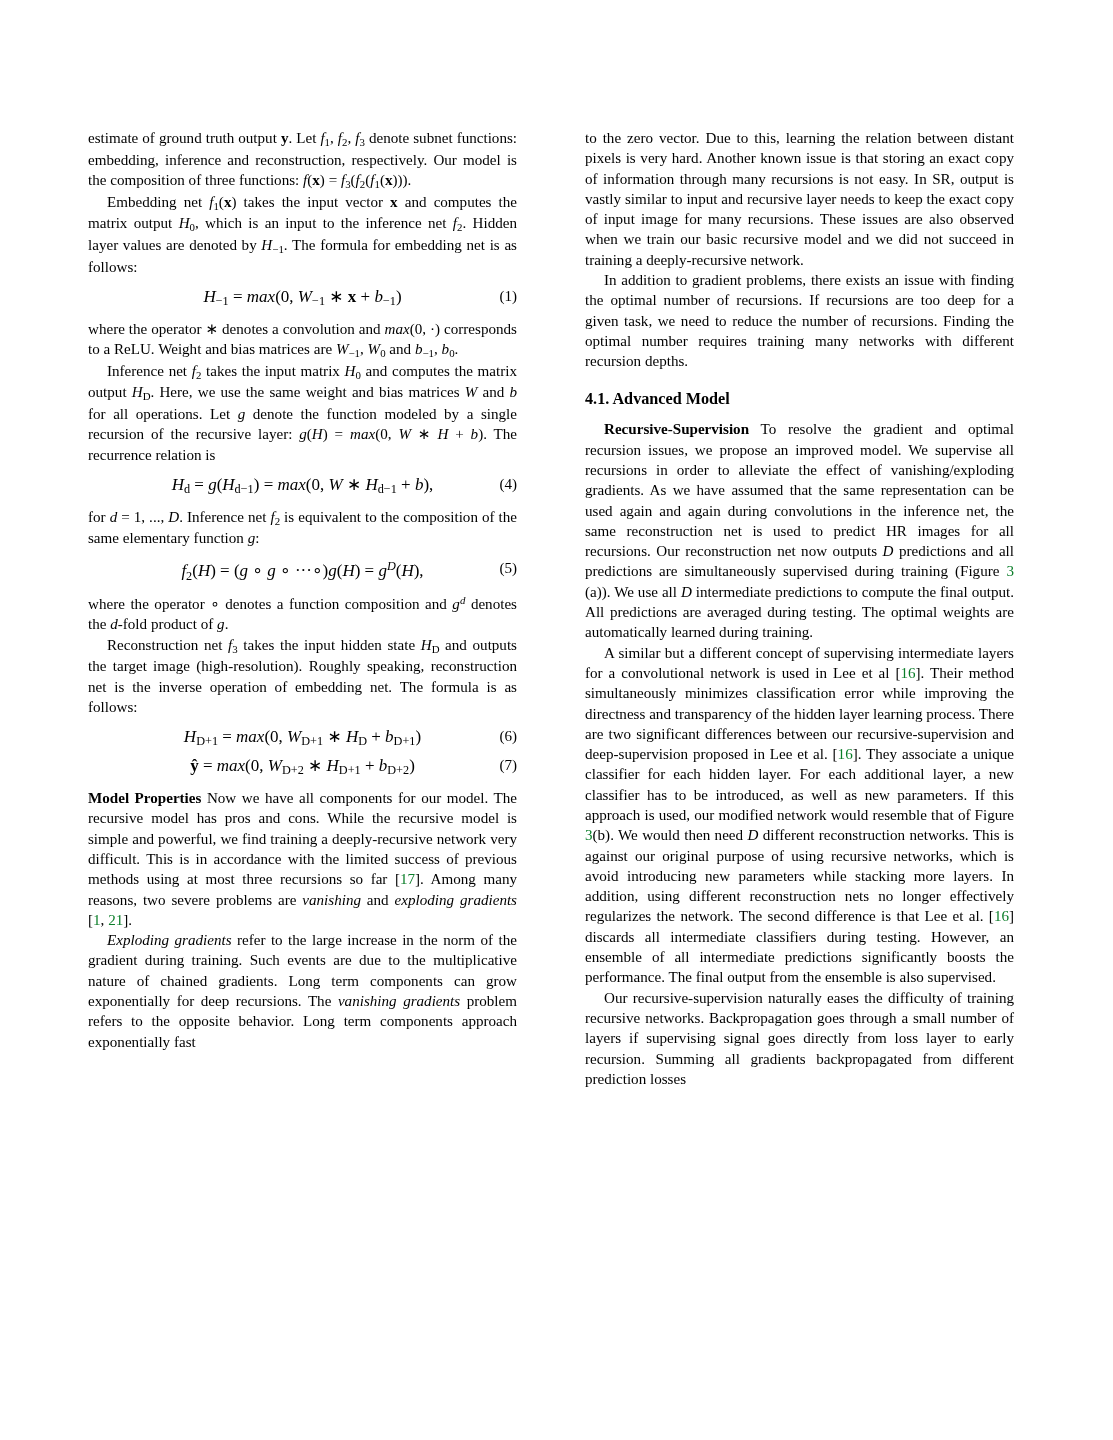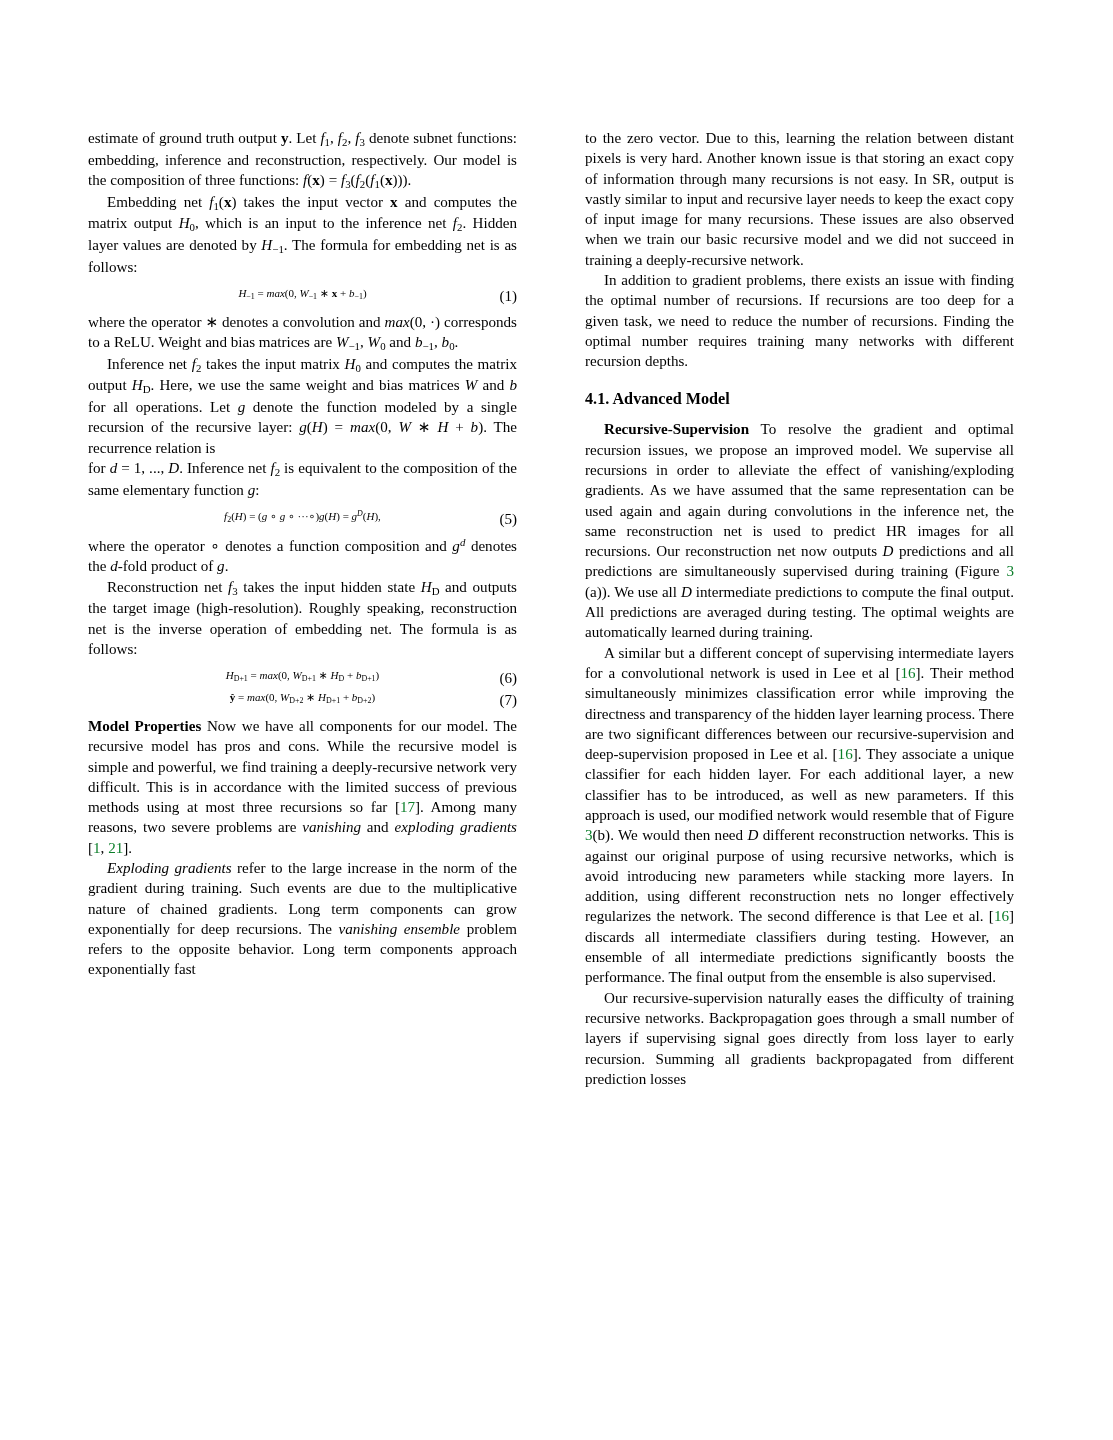--- a/index.html
+++ b/index.html
@@ -46,21 +46,21 @@
   }
   .eq-row {
     display: flex;
     align-items: baseline;
     justify-content: center;
     position: relative;
     margin: 5px 0;
   }
   .eq-body {
     text-align: right;
-    font-size: 11px;
+    font-size: 17px;
   }
   .eq-num {
     position: absolute;
     right: 0;
     font-size: 15.1px;
   }
   .sec-head {
     font-weight: bold;
     font-size: 16.2px;
     margin: 17px 0 9px 0;
@@ -121,20 +121,26 @@
       </div>
 
       <p>
         where the operator ∗ denotes a convolution and <span class="math">max</span>(0, ·) corresponds to a ReLU. Weight and bias matrices are <span class="math">W</span><sub>−1</sub>, <span class="math">W</span><sub>0</sub> and <span class="math">b</span><sub>−1</sub>, <span class="math">b</span><sub>0</sub>.
       </p>
 
       <p class="indent">
         Inference net <span class="math">f</span><sub>2</sub> takes the input matrix <span class="math">H</span><sub>0</sub> and computes the matrix output <span class="math">H<sub>D</sub></span>. Here, we use the same weight and bias matrices <span class="math">W</span> and <span class="math">b</span> for all operations. Let <span class="math">g</span> denote the function modeled by a single recursion of the recursive layer: <span class="math">g</span>(<span class="math">H</span>) = <span class="math">max</span>(0, <span class="math">W</span> ∗ <span class="math">H</span> + <span class="math">b</span>). The recurrence relation is
       </p>
 
+      <div class="eq-block">
+        <div class="eq-row">
+          <span class="eq-body"><span class="math">H<sub>d</sub></span> = <span class="math">g</span>(<span class="math">H<sub>d−1</sub></span>) = <span class="math">max</span>(0, <span class="math">W</span> ∗ <span class="math">H<sub>d−1</sub></span> + <span class="math">b</span>),</span>
+          <span class="eq-num">(4)</span>
+        </div>
+      </div>
 
       <p>
         for <span class="math">d</span> = 1, ..., <span class="math">D</span>. Inference net <span class="math">f</span><sub>2</sub> is equivalent to the composition of the same elementary function <span class="math">g</span>:
       </p>
 
       <div class="eq-block">
         <div class="eq-row">
           <span class="eq-body"><span class="math">f</span><sub>2</sub>(<span class="math">H</span>) = (<span class="math">g</span> ∘ <span class="math">g</span> ∘ ···∘)<span class="math">g</span>(<span class="math">H</span>) = <span class="math">g</span><sup><span class="math">D</span></sup>(<span class="math">H</span>),</span>
           <span class="eq-num">(5)</span>
         </div>
@@ -157,21 +163,21 @@
           <span class="eq-body"><span class="bold-up">ŷ</span> = <span class="math">max</span>(0, <span class="math">W<sub>D+2</sub></span> ∗ <span class="math">H<sub>D+1</sub></span> + <span class="math">b<sub>D+2</sub></span>)</span>
           <span class="eq-num">(7)</span>
         </div>
       </div>
 
       <p class="gap-top">
         <span class="run-in">Model Properties</span> Now we have all components for our model. The recursive model has pros and cons. While the recursive model is simple and powerful, we find training a deeply-recursive network very difficult. This is in accordance with the limited success of previous methods using at most three recursions so far [<span class="cite">17</span>]. Among many reasons, two severe problems are <span class="it">vanishing</span> and <span class="it">exploding gradients</span> [<span class="cite">1</span>, <span class="cite">21</span>].
       </p>
 
       <p class="indent">
-        <span class="it">Exploding gradients</span> refer to the large increase in the norm of the gradient during training. Such events are due to the multiplicative nature of chained gradients. Long term components can grow exponentially for deep recursions. The <span class="it">vanishing ensemble</span> problem refers to the opposite behavior. Long term components approach exponentially fast
+        <span class="it">Exploding gradients</span> refer to the large increase in the norm of the gradient during training. Such events are due to the multiplicative nature of chained gradients. Long term components can grow exponentially for deep recursions. The <span class="it">vanishing gradients</span> problem refers to the opposite behavior. Long term components approach exponentially fast
       </p>
 
     </div>
 
     <div class="col">
 
       <p>to the zero vector. Due to this, learning the relation between distant pixels is very hard. Another known issue is that storing an exact copy of information through many recursions is not easy. In SR, output is vastly similar to input and recursive layer needs to keep the exact copy of input image for many recursions. These issues are also observed when we train our basic recursive model and we did not succeed in training a deeply-recursive network.</p>
 
       <p class="indent">In addition to gradient problems, there exists an issue with finding the optimal number of recursions. If recursions are too deep for a given task, we need to reduce the number of recursions. Finding the optimal number requires training many networks with different recursion depths.</p>
 

